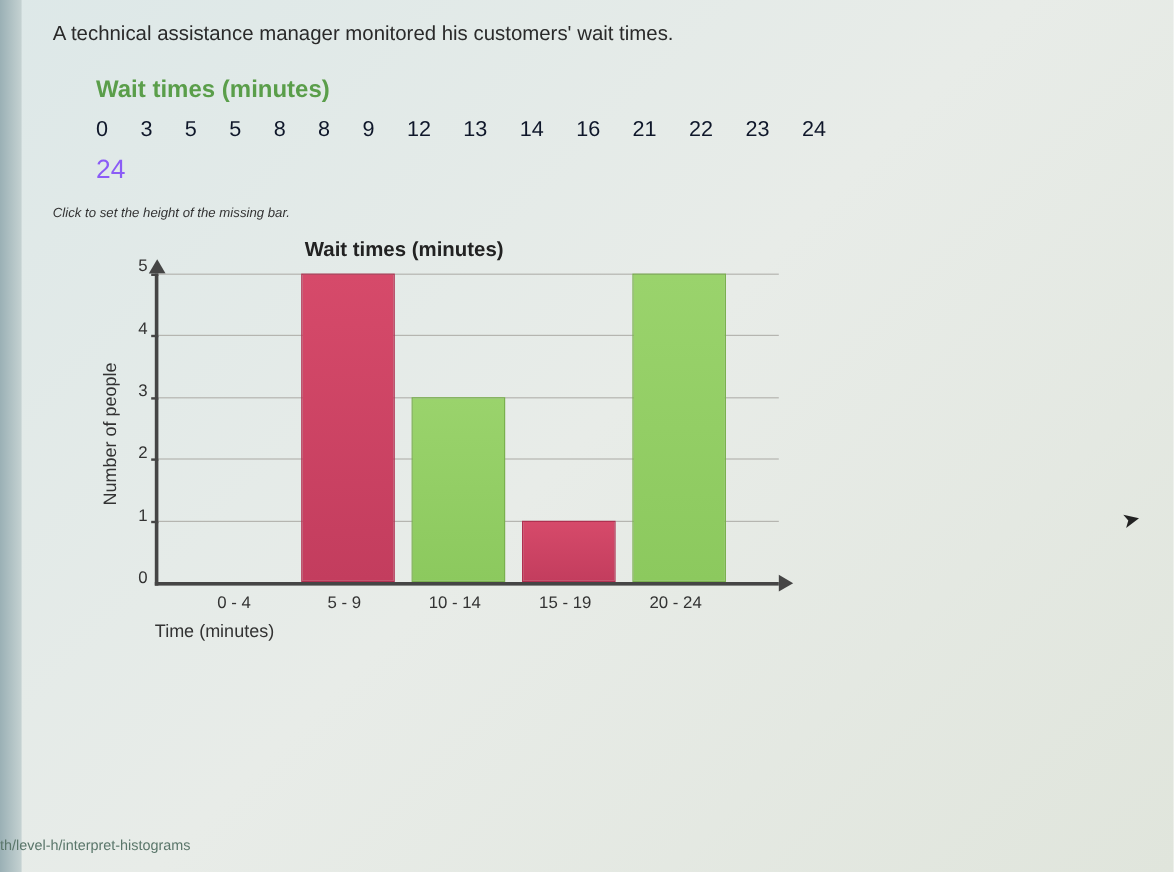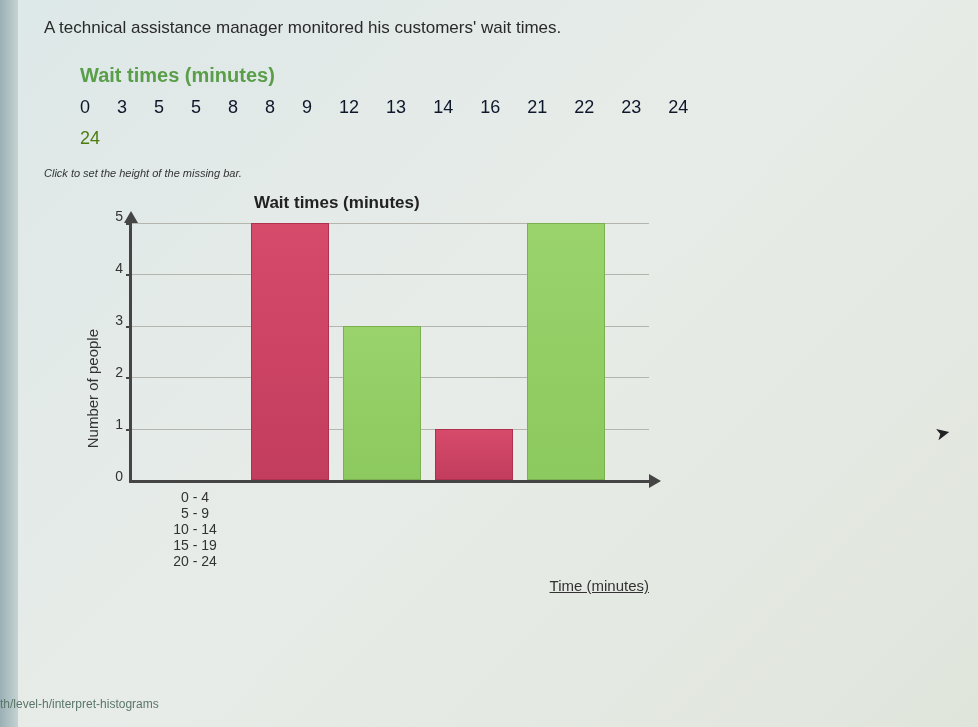--- a/index.html
+++ b/index.html
@@ -34,22 +34,22 @@
     margin: 26px 0 10px 36px;
   }
   .data-row {
     margin: 10px 0 10px 36px;
     font-size: 18px;
     color: #0f172a;
     word-spacing: 22px;
   }
   .data-row-2 {
     margin: 2px 0 18px 36px;
-    font-size: 18px;
-    color: #4d7c0f;
+    font-size: 22px;
+    color: #8b5cf6;
   }
   .instruction-italic {
     font-style: italic;
     font-size: 11px;
     color: #333;
     margin: 4px 0 14px 0;
   }
   .chart-title {
     font-weight: bold;
     font-size: 17px;
@@ -148,35 +148,33 @@
   }
   .bar-empty {
     background: transparent;
     border: none;
   }
   .xaxis-labels {
     display: flex;
     padding-left: 20px;
     width: 520px;
     margin-top: 6px;
-    flex-direction: column;
   }
   .xlabel-slot {
     width: 92px;
     text-align: center;
     font-size: 14px;
     color: #333;
   }
   .xlabel-title {
     width: 520px;
-    text-align: right;
+    text-align: left;
     font-size: 15px;
     color: #333;
     margin-top: 8px;
-    text-decoration: underline;
   }
   .url-fragment {
     position: absolute;
     left: 0;
     bottom: 16px;
     font-size: 12px;
     color: #5a766a;
   }
   .cursor-icon {
     position: absolute;

